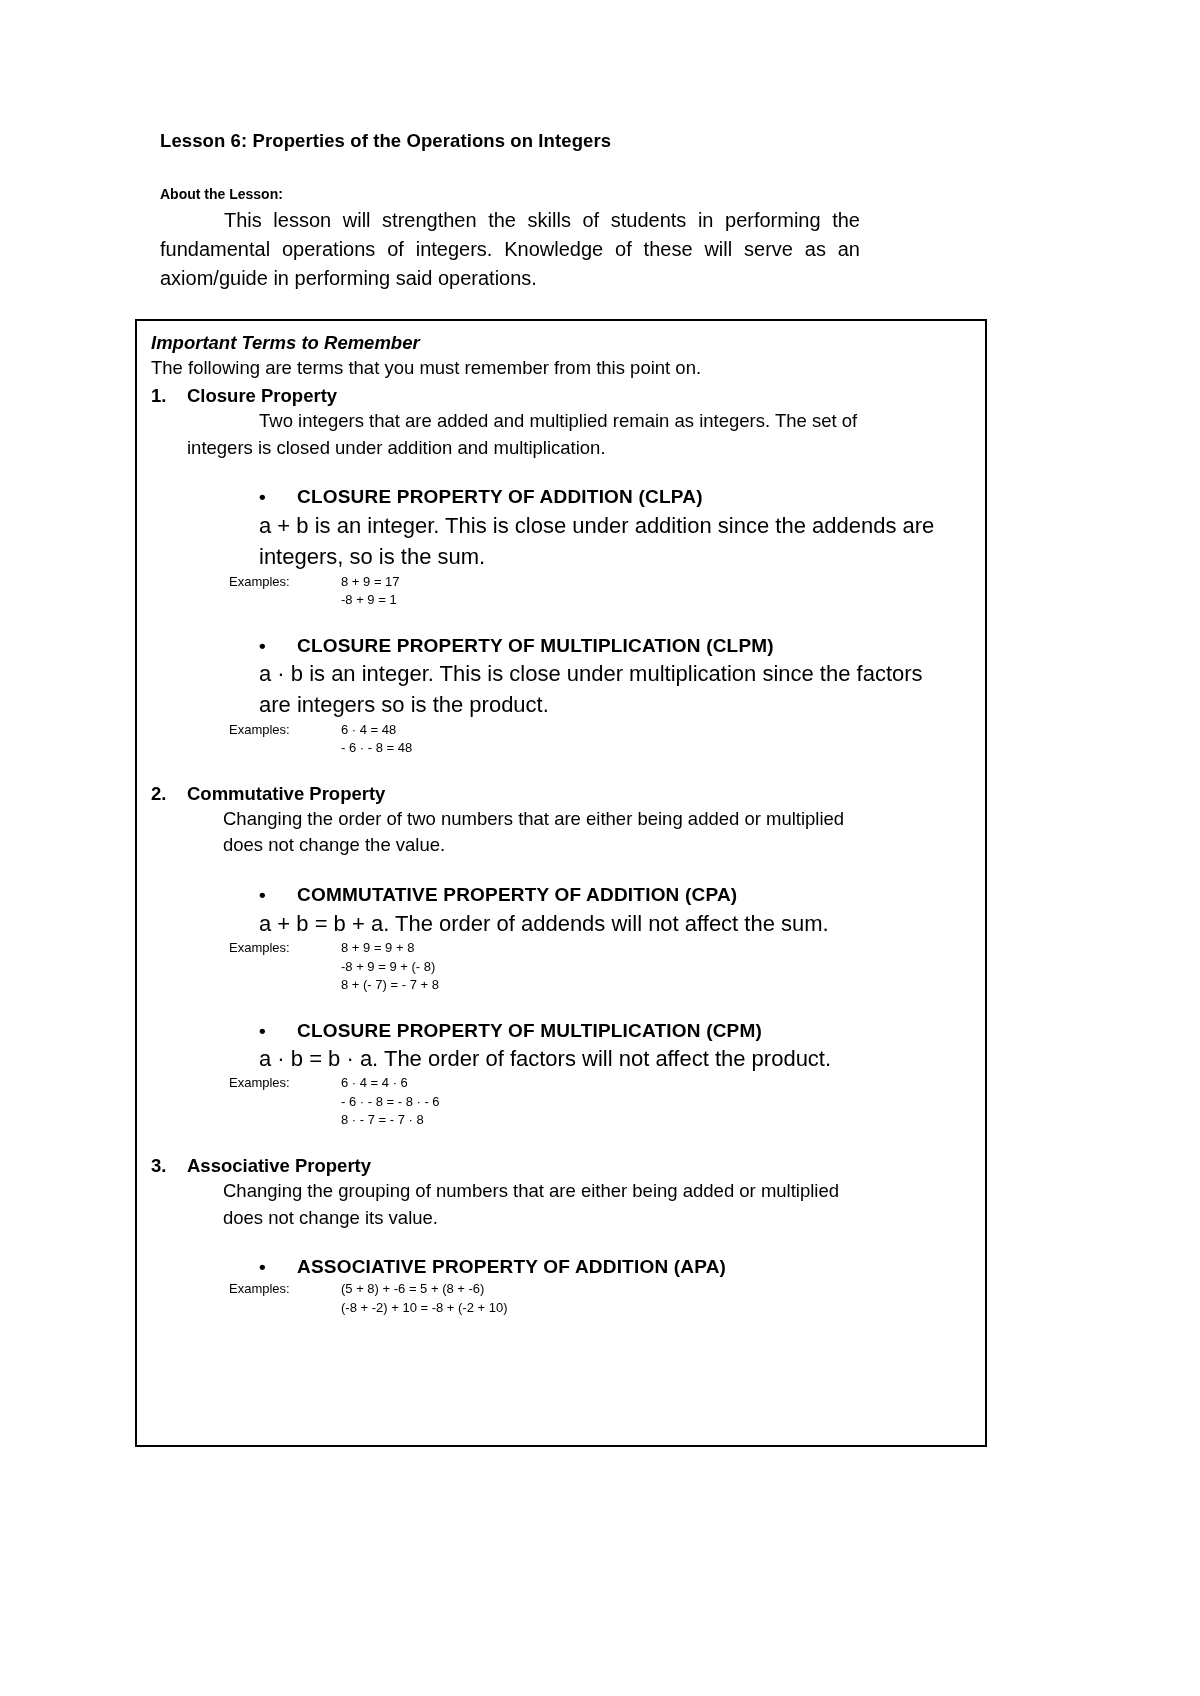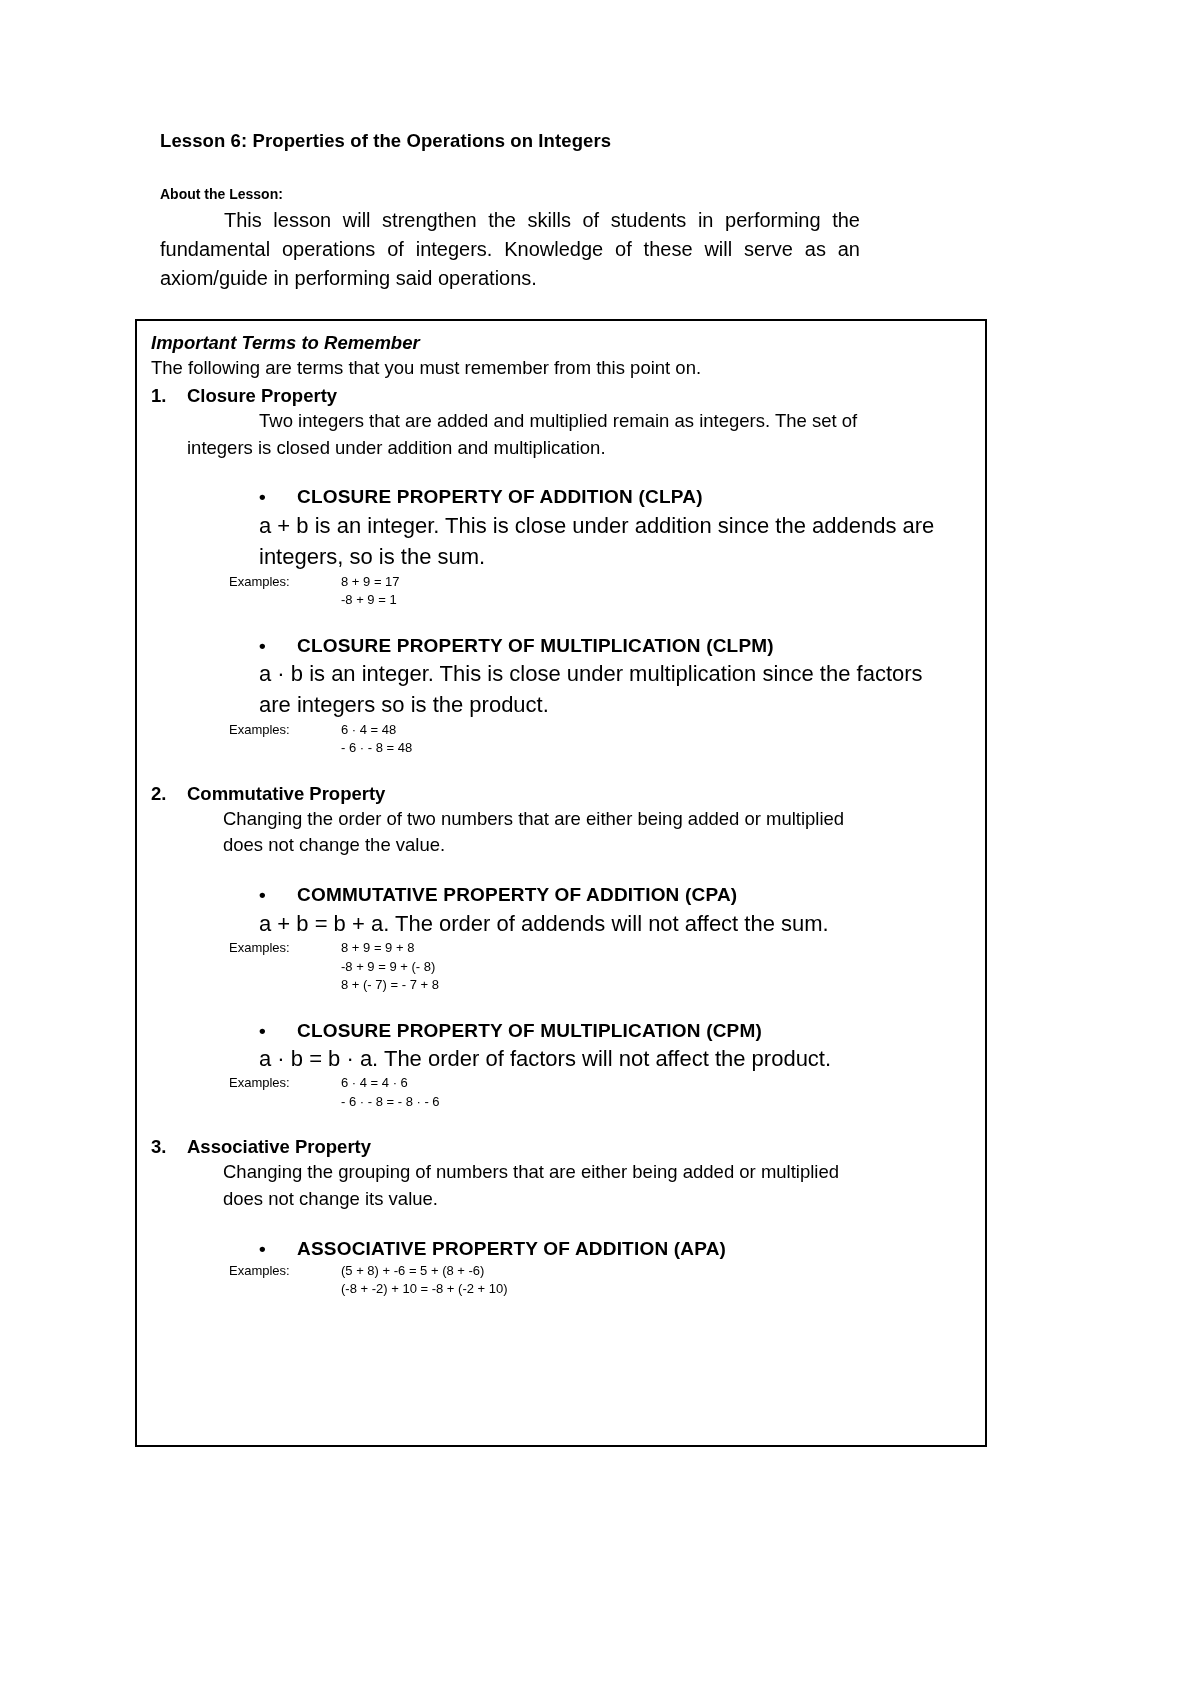--- a/index.html
+++ b/index.html
@@ -213,20 +213,21 @@
 
       <div class="sub">
         <div class="sub-head">
           <span class="bullet">•</span>
           <span>CLOSURE PROPERTY OF MULTIPLICATION (CPM)</span>
         </div>
         <div class="sub-body">a · b = b · a. The order of factors will not affect the product.</div>
         <div class="examples">
           <span class="ex-first"><span class="ex-label">Examples:</span><span>6 · 4 = 4 · 6</span></span>
           <span class="ex-line">- 6 · - 8 = - 8 · - 6</span>
+          <span class="ex-line">8 · - 7 = - 7 · 8</span>
         </div>
       </div>
     </div>
 
     <div class="sp20"></div>
 
     <div class="prop">
       <div class="prop-head">
         <span class="prop-num">3.</span>
         <span>Associative Property</span>

